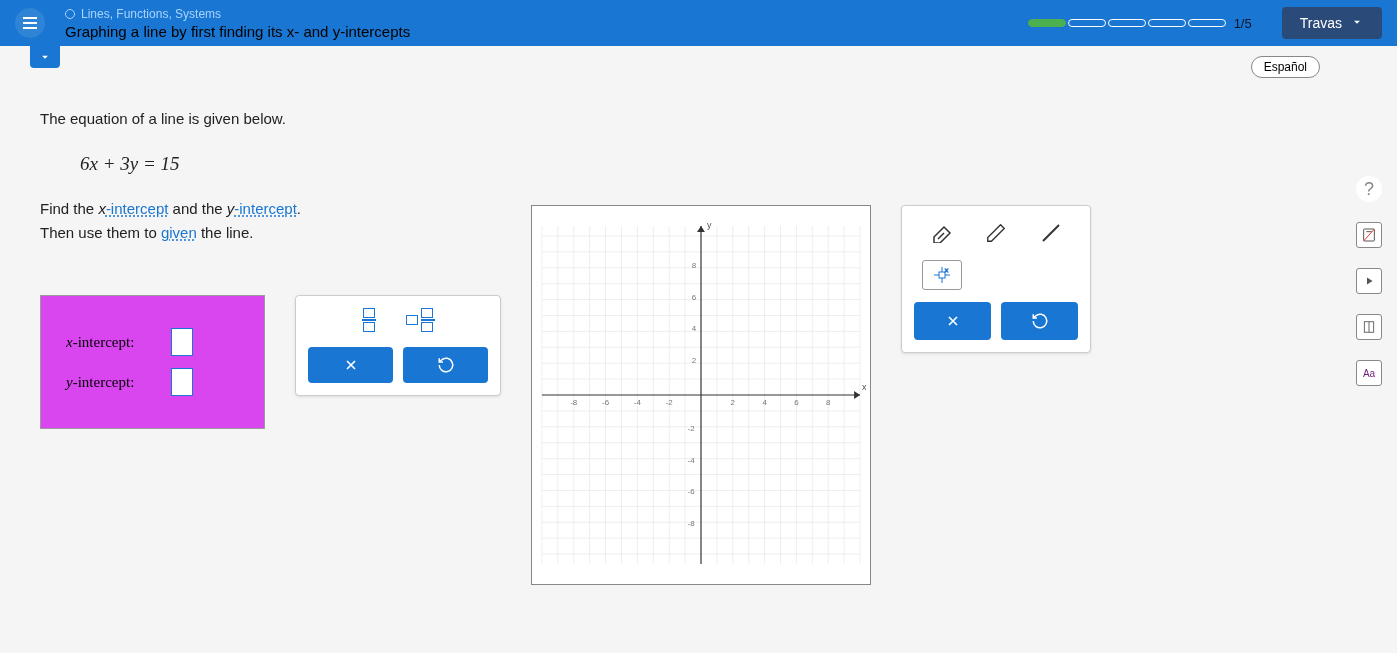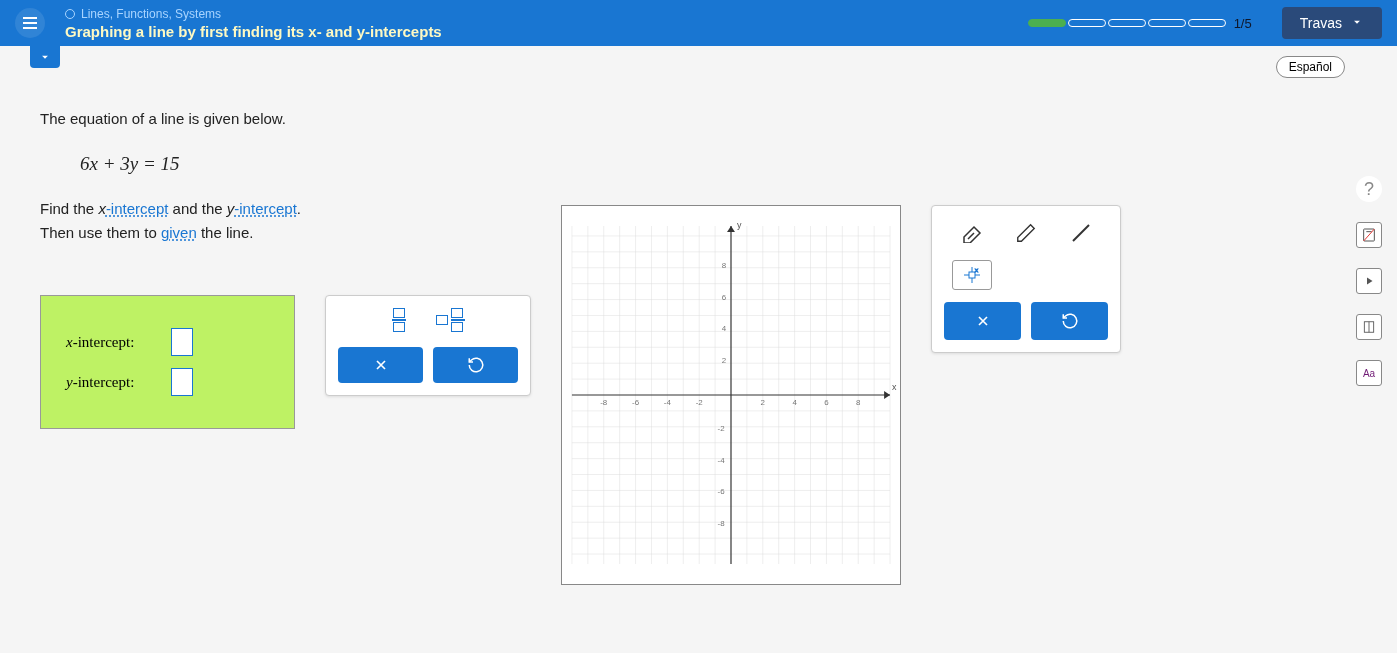--- a/index.html
+++ b/index.html
@@ -4,41 +4,41 @@
 <style>
 * { margin: 0; padding: 0; box-sizing: border-box; }
 body { font-family: Arial, sans-serif; background: #f5f5f5; width: 1397px; height: 653px; overflow: hidden; }
 
 .header { background: #1976d2; color: #fff; height: 46px; display: flex; align-items: center; padding: 4px 15px; }
 .hamburger { width: 30px; height: 30px; border-radius: 50%; background: rgba(255,255,255,0.1); display: flex; flex-direction: column; justify-content: center; align-items: center; gap: 3px; margin-right: 20px; cursor: pointer; }
 .hamburger span { width: 14px; height: 2px; background: #fff; }
 .header-titles { flex: 1; }
 .breadcrumb { font-size: 12px; color: #a8d4ff; display: flex; align-items: center; gap: 6px; }
 .breadcrumb-circle { width: 10px; height: 10px; border: 1.5px solid #a8d4ff; border-radius: 50%; display: inline-block; }
-.page-title { font-size: 15px; color: #fef9c3; margin-top: 2px; font-weight: bold; }
+.page-title { font-size: 15px; color: #000000; margin-top: 2px; }
 .progress-wrap { display: flex; align-items: center; gap: 8px; margin-right: 30px; }
 .progress-bar { display: flex; gap: 2px; }
 .progress-seg { width: 38px; height: 8px; border: 1px solid #fff; border-radius: 4px; }
 .progress-seg.filled { background: #4caf50; border-color: #4caf50; }
 .progress-text { font-size: 13px; color: #0f172a; }
 .user-btn { background: #2a4a7a; color: #fff; padding: 8px 18px; border-radius: 4px; display: flex; gap: 8px; cursor: pointer; font-size: 14px; }
 
 .content { position: relative; padding: 20px 40px; }
 .chevron-tab { position: absolute; top: 0; left: 30px; width: 30px; height: 22px; background: #1976d2; border-radius: 0 0 4px 4px; display: flex; align-items: center; justify-content: center; cursor: pointer; }
 .chevron-tab svg { fill: #fff; }
-.lang-btn { position: absolute; top: 10px; right: 52px; border: 1px solid #888; border-radius: 12px; padding: 3px 12px; font-size: 12px; background: #fff; cursor: pointer; text-align: center; }
+.lang-btn { position: absolute; top: 10px; right: 77px; border: 1px solid #888; border-radius: 12px; padding: 3px 12px; font-size: 12px; background: #fff; cursor: pointer; text-align: center; }
 
 .question { margin-top: 41px; font-size: 15px; color: #222; line-height: 1.6; }
 .equation { font-family: 'Times New Roman', serif; font-style: italic; font-size: 19px; margin: 18px 0 18px 40px; }
 .intercept-link { color: #1976d2; text-decoration: underline dotted; }
 .graph-link { color: #1976d2; text-decoration: underline dotted; }
 
 .work-area { display: flex; gap: 30px; margin-top: 50px; align-items: flex-start; }
 
-.intercept-box { border: 1px solid #999; background: #bef264; padding: 20px 25px; width: 255px; }
+.intercept-box { border: 1px solid #999; background: #d946ef; padding: 20px 25px; width: 225px; }
 .intercept-row { display: flex; align-items: center; gap: 15px; margin: 12px 0; }
 .intercept-label { font-family: 'Times New Roman', serif; font-size: 15px; width: 90px; }
 .intercept-label .var { font-style: italic; }
 .intercept-input { width: 22px; height: 28px; border: 1.5px solid #1976d2; background: #fff; cursor: text; }
 
 .tool-panel { border: 1px solid #ccc; background: #fff; border-radius: 4px; padding: 12px; box-shadow: 0 1px 3px rgba(0,0,0,0.1); }
 .tool-row { display: flex; gap: 30px; justify-content: center; margin-bottom: 15px; }
 .frac-btn { cursor: pointer; display: flex; flex-direction: column; align-items: center; }
 .frac-box { width: 12px; height: 10px; border: 1.5px solid #1976d2; }
 .frac-line { width: 14px; height: 1.5px; background: #1976d2; margin: 1px 0; }

